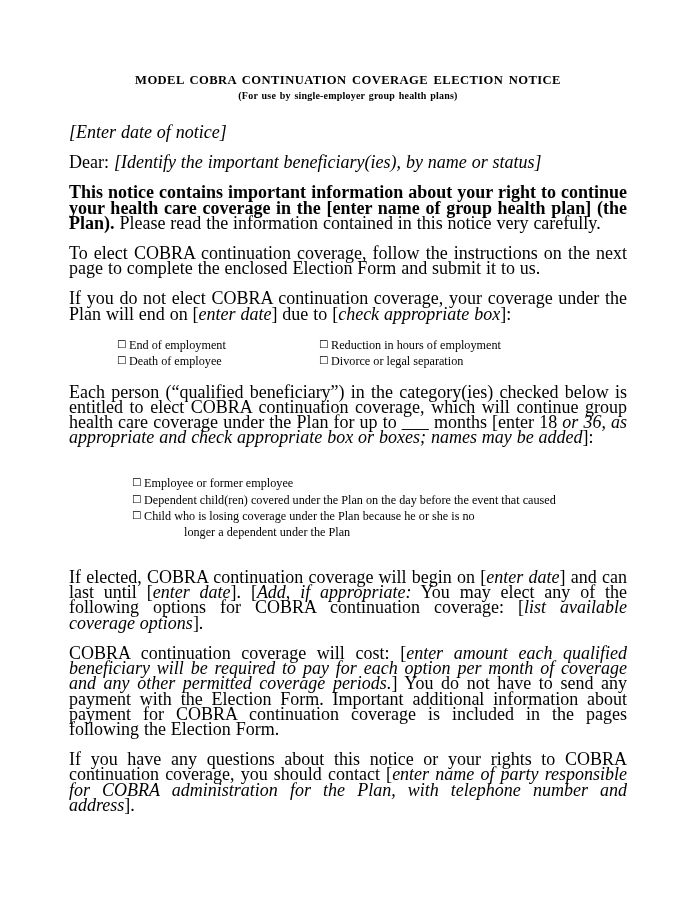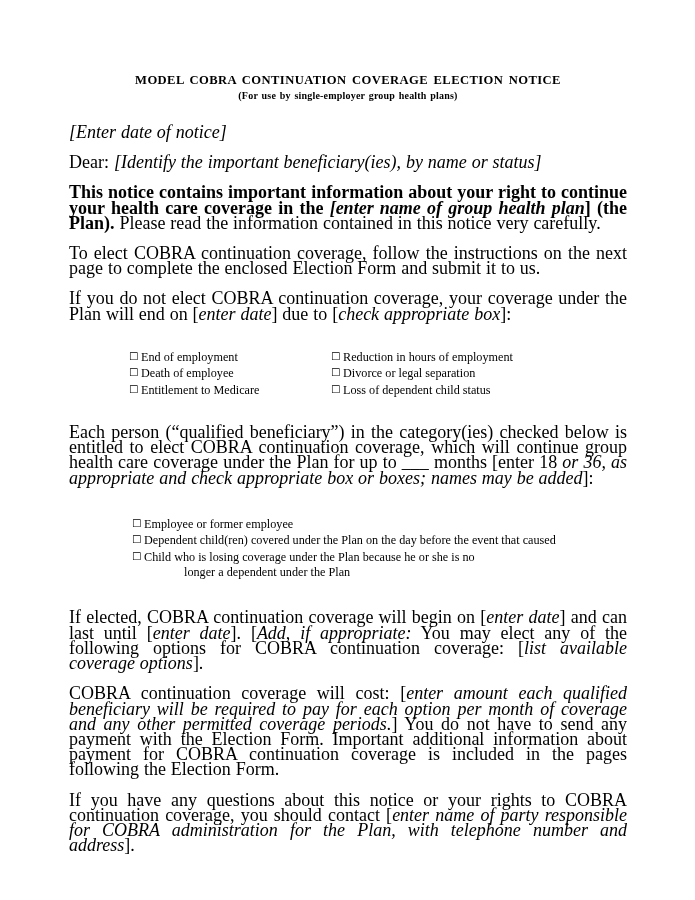--- a/index.html
+++ b/index.html
@@ -43,26 +43,26 @@
     line-height: 15.2px;
     text-align: justify;
     margin: 0;
     word-spacing: 0.4px;
   }
   .gap-lg { height: 21px; }
   .gap-md { height: 15px; }
 
   .it { font-style: italic; }
   .bd { font-weight: bold; }
-  .bdit { font-weight: bold; font-style: italic; }
+  .bdit { font-weight: bold; }
   .nojust { text-align: left; }
 
   
   .cb-grid {
-    margin: 12px;
+    margin: 0;
     padding: 0;
     border-collapse: collapse;
     font-size: 12.2px;
     line-height: 15.4px;
   }
   .cb-grid td {
     padding: 0;
     vertical-align: top;
     white-space: nowrap;
   }
@@ -144,28 +144,20 @@
         <td class="col-b">
           <span class="box">☐</span><span>Reduction in hours of employment</span>
         </td>
       </tr>
       <tr>
         <td class="col-a">
           <span class="box">☐</span><span>Death of employee</span>
         </td>
         <td class="col-b">
           <span class="box">☐</span><span>Divorce or legal separation</span>
-        </td>
-      </tr>
-      <tr>
-        <td class="col-a">
-          <span class="box">☐</span><span>Entitlement to Medicare</span>
-        </td>
-        <td class="col-b">
-          <span class="box">☐</span><span>Loss of dependent child status</span>
         </td>
       </tr>
     </tbody>
       </table>
 
     <div class="gap-md"></div>
 
     <p class="para">
       <span>Each person (“qualified beneficiary”) in the category(ies) checked below is entitled to elect COBRA continuation coverage, which will continue group health care coverage under the Plan for up to </span><span class="blank">___</span><span> months  [</span><span>enter 18 </span><span class="it">or 36, as appropriate and check appropriate box or boxes; names may be added</span><span>]:</span>
     </p>

